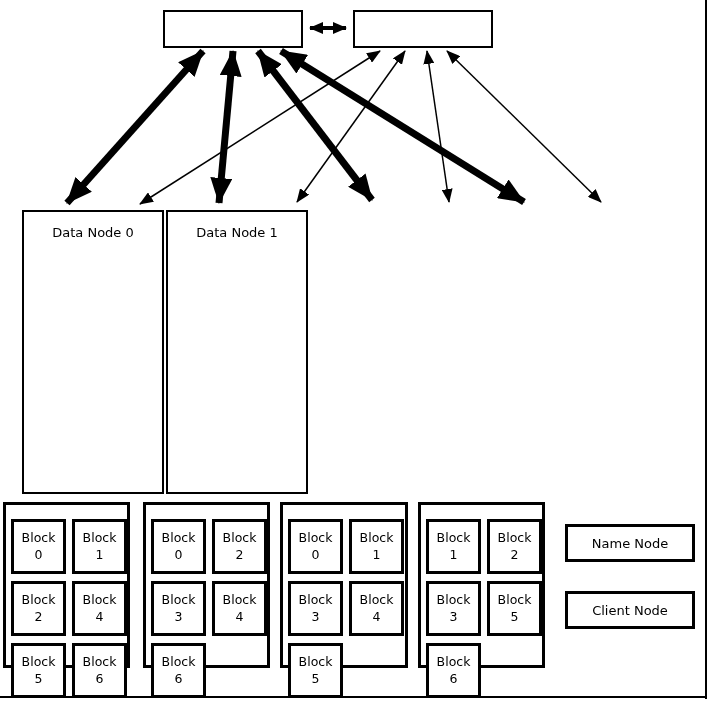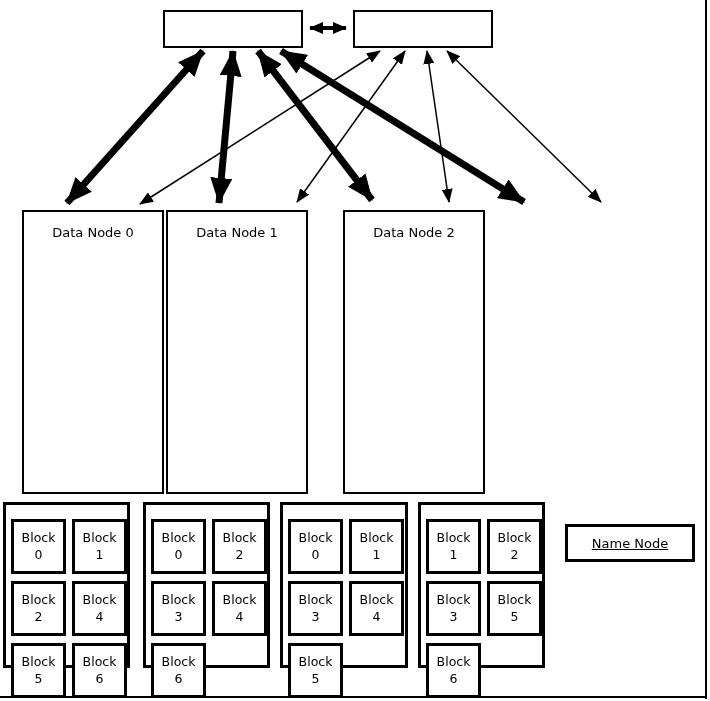--- a/index.html
+++ b/index.html
@@ -83,21 +83,21 @@
     position: absolute;
     left: 565px;
     width: 130px;
     border: 3px solid #000;
     background: #fff;
     display: flex;
     align-items: center;
     justify-content: center;
     font-size: 13px;
   }
-  #legend-namenode  { top: 524px; height: 38px; text-decoration: underline; }
+  #legend-namenode  { top: 524px; height: 38px; }
   #legend-clientnode{ top: 591px; height: 38px; }
 </style>
 </head>
 <body>
 
 <div class="canvas">
 
   <div class="topbox" id="namenode-box"></div>
   <div class="topbox" id="clientnode-box"></div>
 
@@ -135,23 +135,20 @@
     <line x1="427" y1="51" x2="449" y2="202" stroke="#000" stroke-width="1.5" marker-start="url(#ah-thin-s)" marker-end="url(#ah-thin)"></line>
     <line x1="447" y1="51" x2="601" y2="202" stroke="#000" stroke-width="1.5" marker-start="url(#ah-thin-s)" marker-end="url(#ah-thin)"></line>
   </svg>
 
   <div class="datanode" id="dn0">
     <span>Data Node 0</span>
   </div>
   <div class="datanode" id="dn1">
     <span>Data Node 1</span>
   </div>
-  <div class="datanode" id="dn2">
-    <span>Data Node 2</span>
-  </div>
 
   <div class="blockgroup" id="bg0">
     <div class="block">
       <span>Block</span>
       <span>0</span>
     </div>
     <div class="block">
       <span>Block</span>
       <span>1</span>
     </div>
@@ -237,17 +234,20 @@
       <span>5</span>
     </div>
     <div class="block">
       <span>Block</span>
       <span>6</span>
     </div>
   </div>
 
   <div class="legendbox" id="legend-namenode">
     <span>Name Node</span>
+  </div>
+  <div class="legendbox" id="legend-clientnode">
+    <span>Client Node</span>
   </div>
 
   <div class="edge-right"></div>
   <div class="edge-bottom"></div>
 </div>
 
 </body></html>

